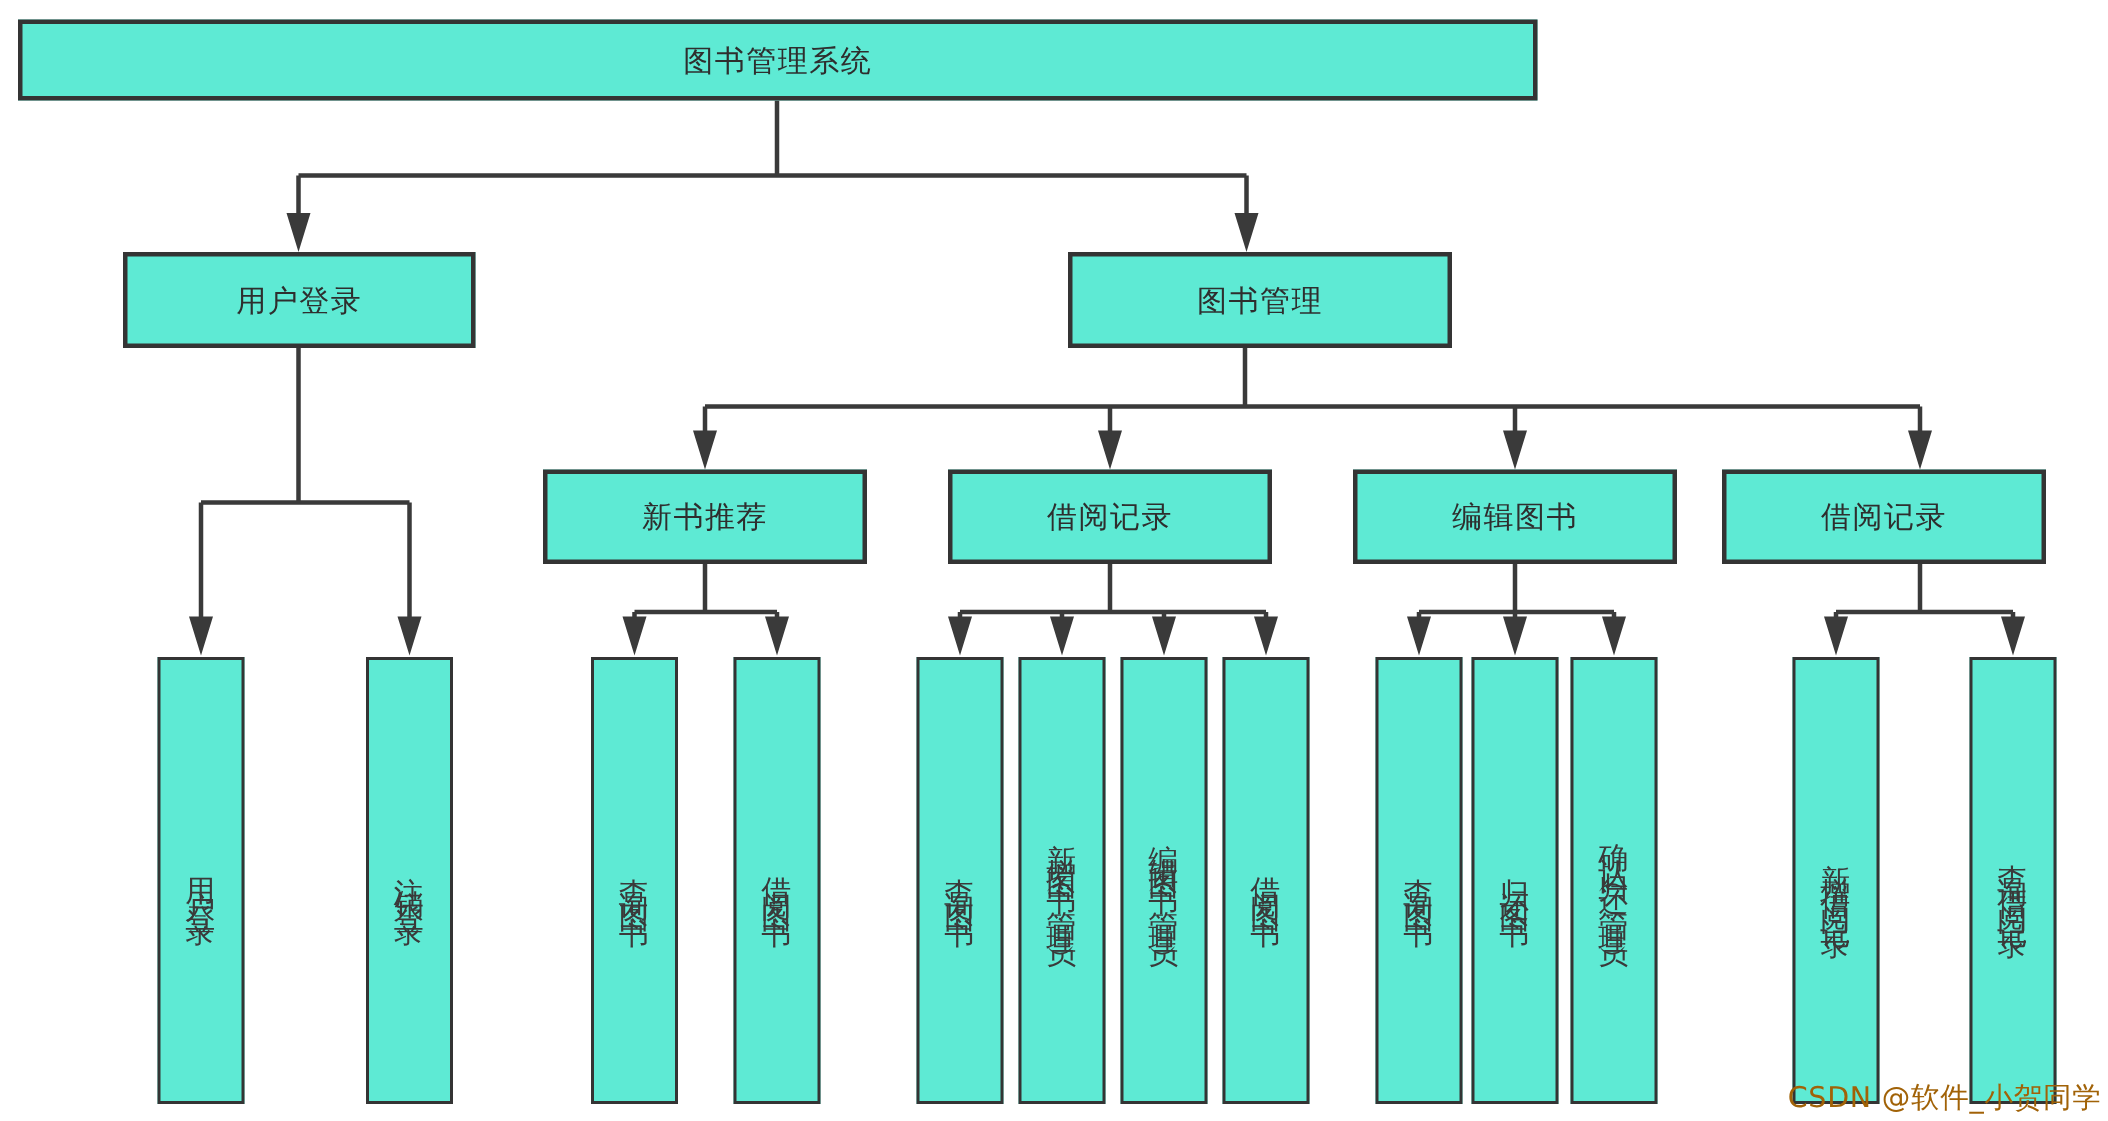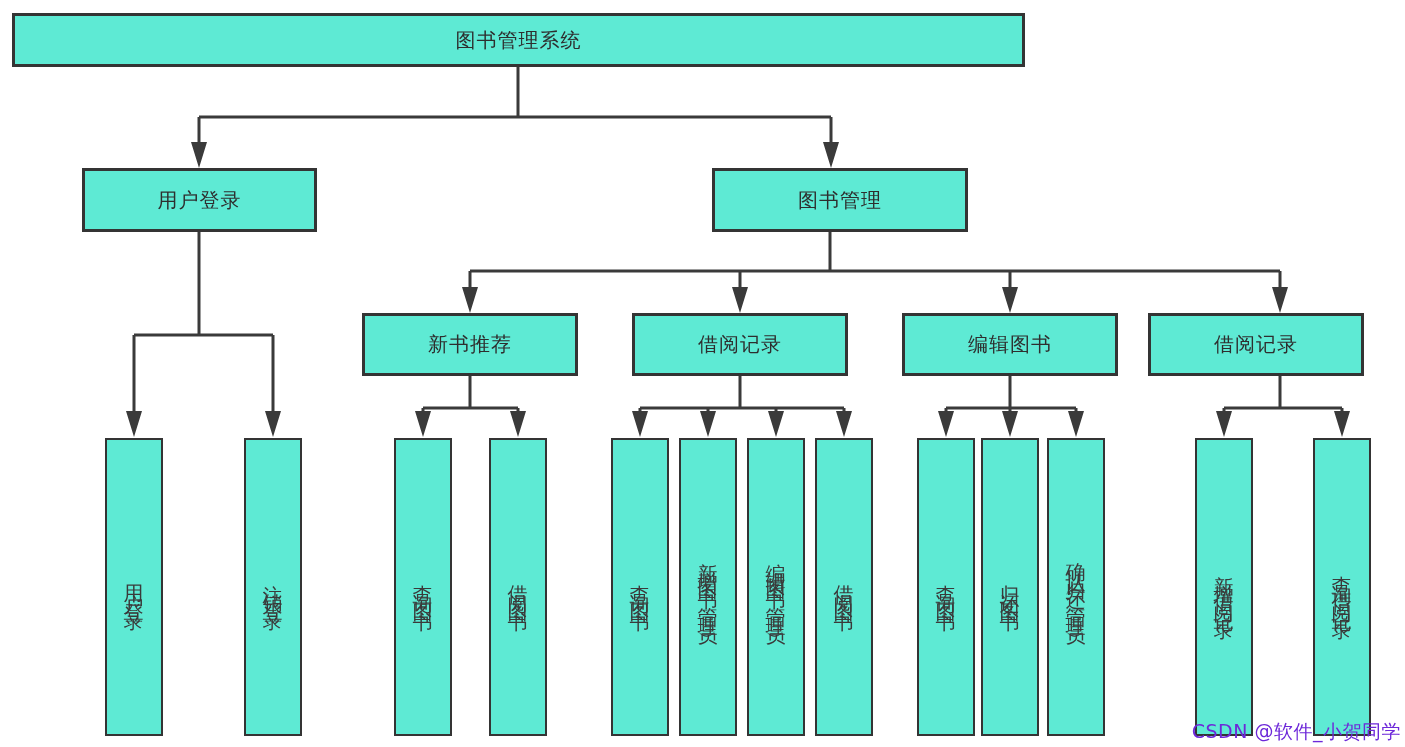--- a/index.html
+++ b/index.html
@@ -17,21 +17,21 @@
   }
   .hlabel{font-size:20px;letter-spacing:1px;white-space:nowrap;}
   .leaf{border-width:2.5px;}
   .vlabel{
     writing-mode:vertical-rl;text-orientation:mixed;
     font-size:20px;letter-spacing:9px;line-height:1;
     white-space:nowrap;color:#3a3a3a;
   }
   .watermark{
     position:absolute;right:4px;bottom:2px;z-index:3;
-    font-size:19px;color:#6d28d9;letter-spacing:0.5px;white-space:nowrap;
+    font-size:19px;color:#a16207;letter-spacing:0.5px;white-space:nowrap;
   }
 </style>
 </head>
 <body>
 
 <svg id="connectors" viewBox="0 0 1405 747" xmlns="http://www.w3.org/2000/svg">
   <g stroke="#3a3a3a" stroke-width="3" fill="none">
     <path d="M518 67 V117 M199 117 H831 M199 117 V144 M831 117 V144"></path>
     <path d="M199 232 V335 M134 335 H273 M134 335 V413 M273 335 V413"></path>
     <path d="M830 232 V271 M470 271 H1280 M470 271 V290 M740 271 V290 M1010 271 V290 M1280 271 V290"></path>

